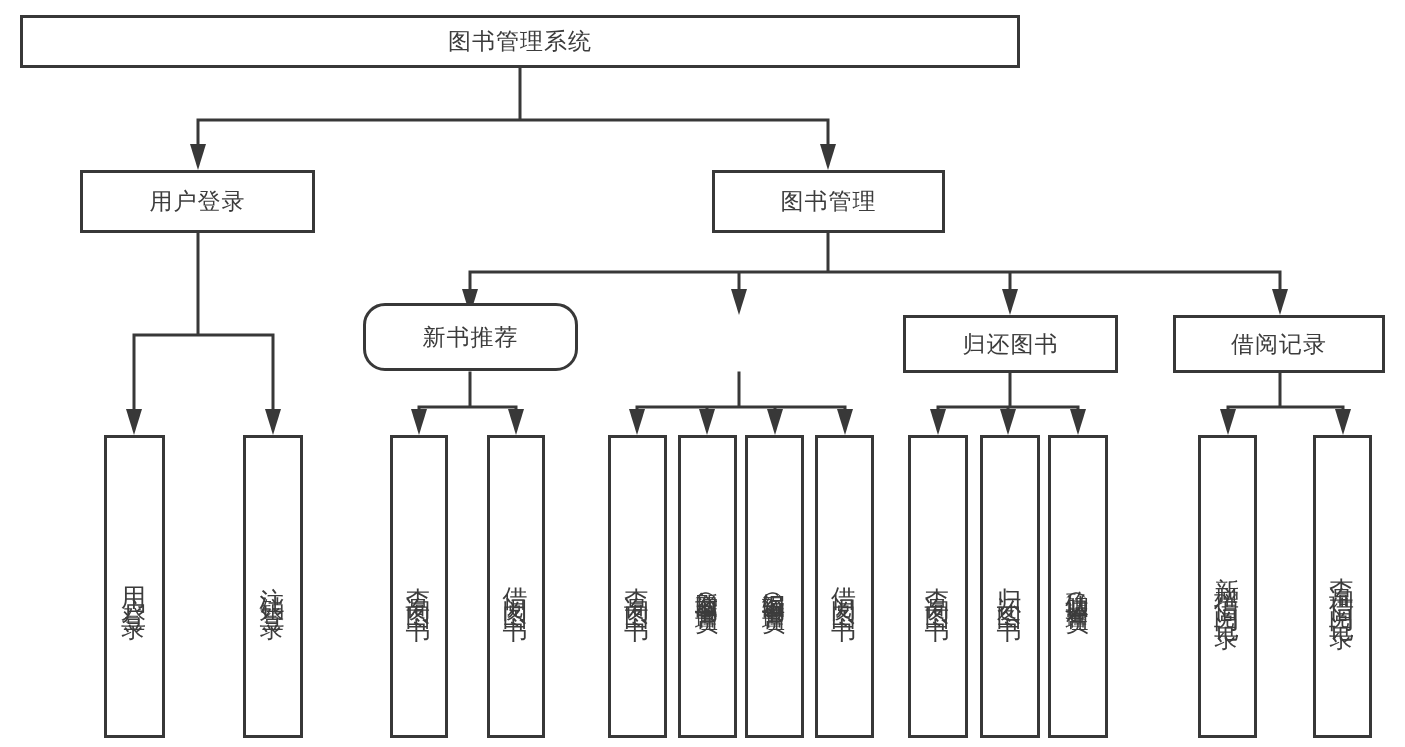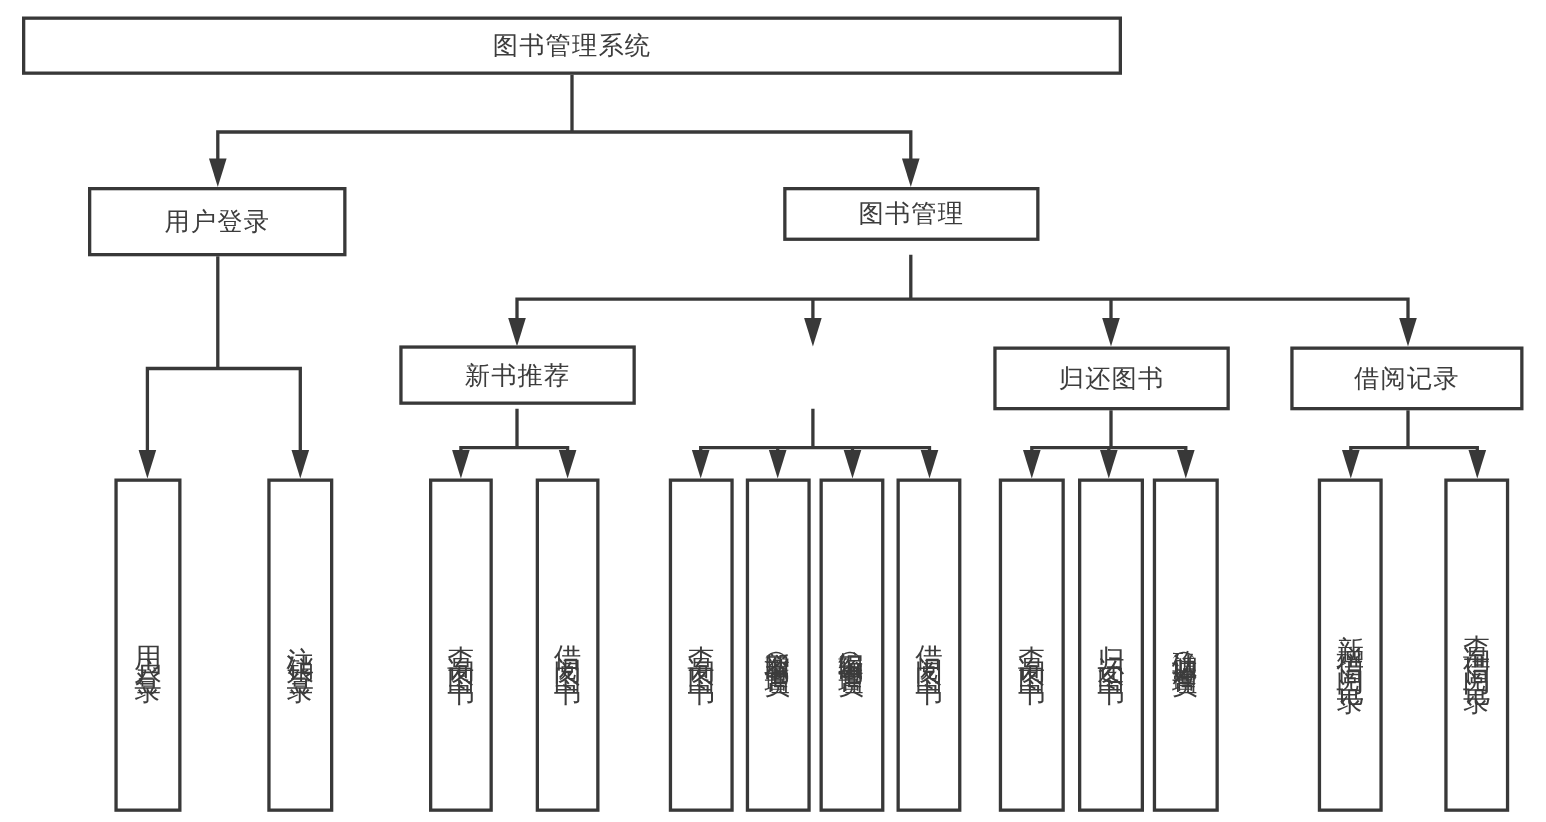--- a/index.html
+++ b/index.html
@@ -62,25 +62,25 @@
     </g>
   </svg>
 
   <div class="box" style="left:20px; top:15px; width:1000px; height:53px;">
     <span>图书管理系统</span>
   </div>
 
   <div class="box" style="left:80px; top:170px; width:235px; height:63px;">
     <span>用户登录</span>
   </div>
-  <div class="box" style="left:712px; top:170px; width:233px; height:49px;">
+  <div class="box" style="left:712px; top:170px; width:233px; height:63px;">
     <span>图书管理</span>
   </div>
 
-  <div class="box" style="left:363px; top:314px; width:215px; height:54px;">
+  <div class="box" style="left:363px; top:303px; width:215px; height:68px;border-radius:22px;">
     <span>新书推荐</span>
   </div>
   <div class="box" style="left:903px; top:315px; width:215px; height:58px;">
     <span>归还图书</span>
   </div>
   <div class="box" style="left:1173px; top:315px; width:212px; height:58px;">
     <span>借阅记录</span>
   </div>
 
   <div class="box v" style="left:104px; top:435px; width:61px; height:303px;">

